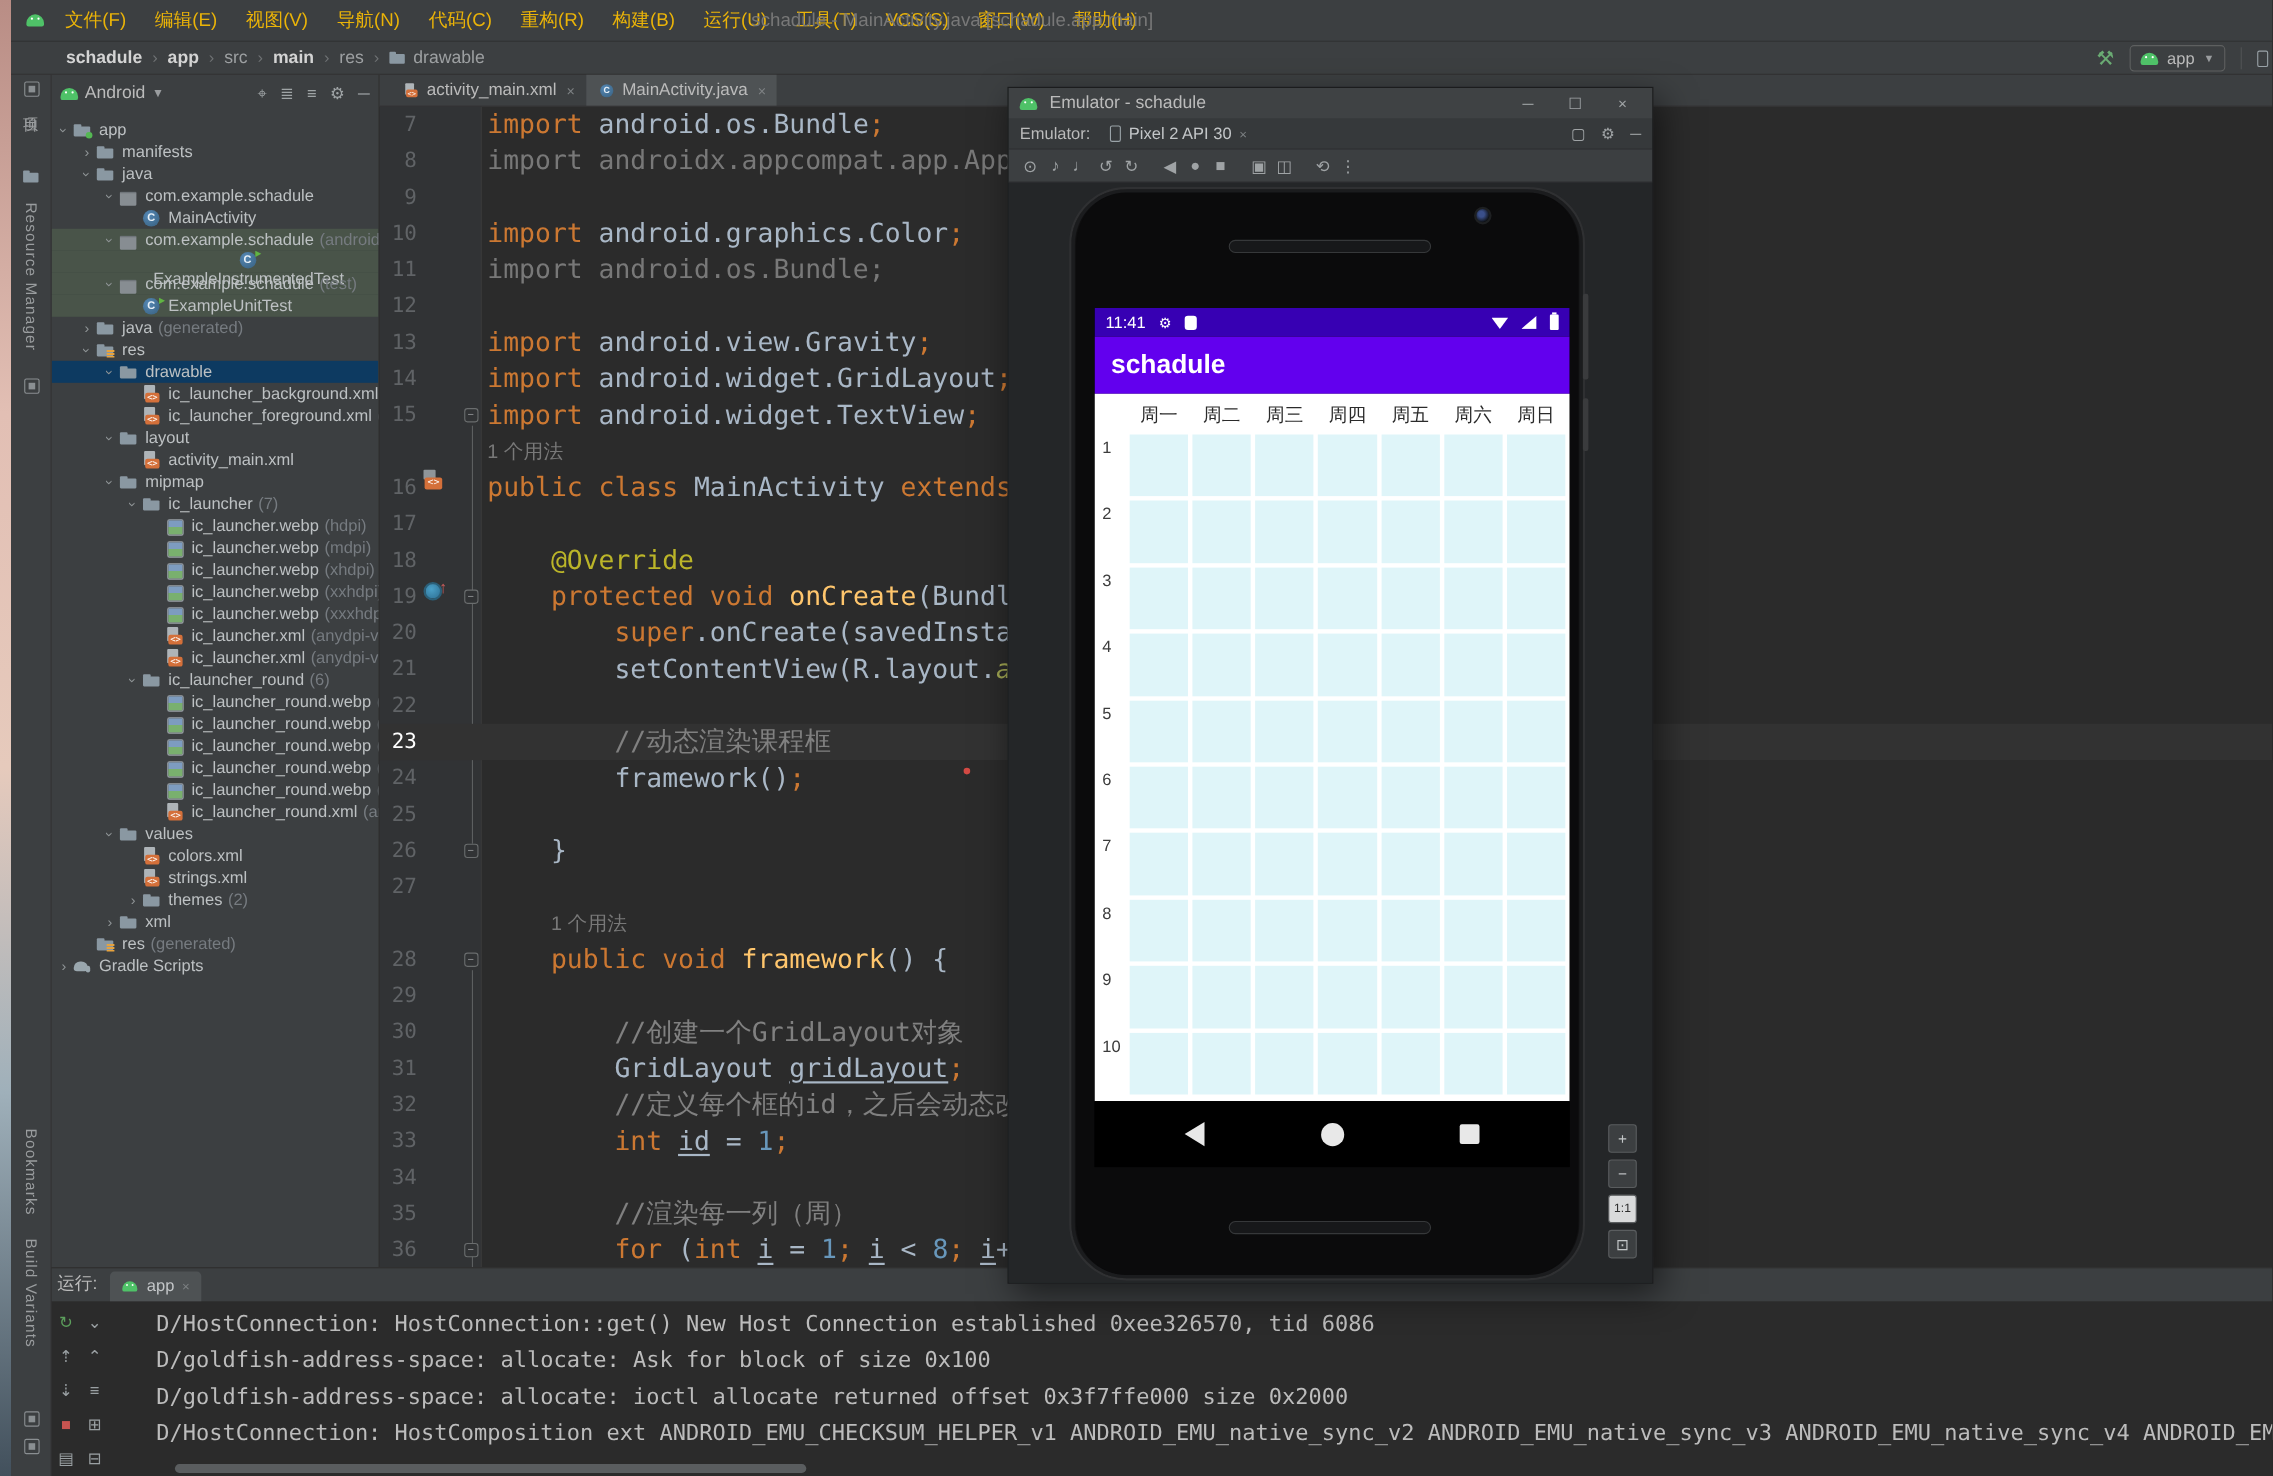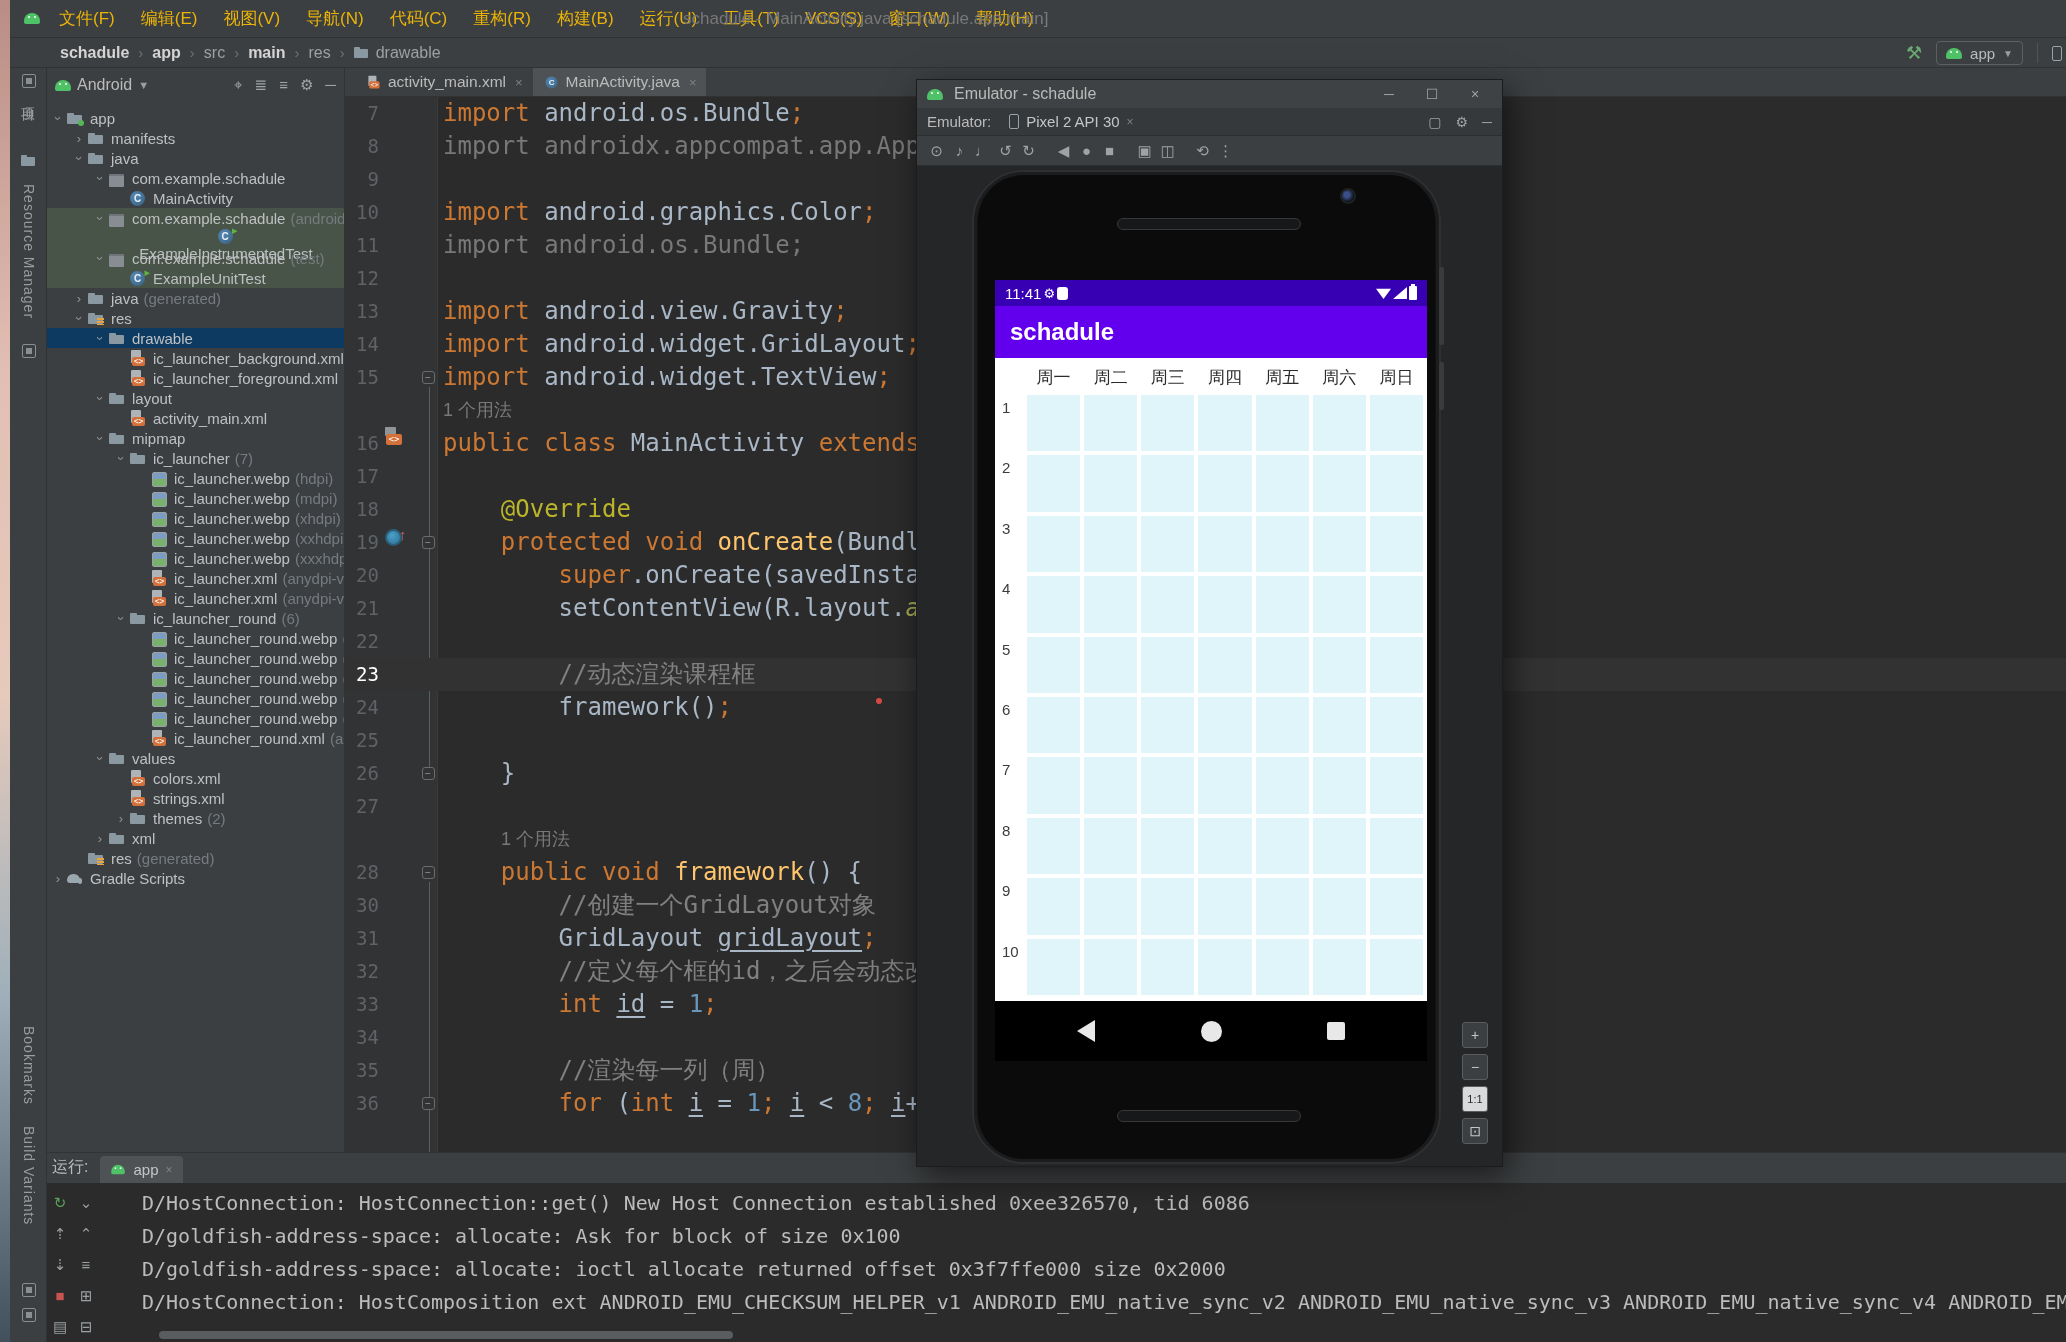--- a/index.html
+++ b/index.html
@@ -146,21 +146,21 @@
   
   #phone { position:absolute; left:55px; top:4px; width:469px; height:994px; background:#0b0b0c;
     border-radius:52px; border:2px solid #2f3032;
     box-shadow:inset 0 0 0 3px #1b1c1e, inset 3px 0 2px rgba(120,120,120,.25), inset -3px 0 2px rgba(120,120,120,.25); }
   #phone .sidebtn { position:absolute; right:-5px; width:5px; background:#3a3b3d; border-radius:2px; }
   #cam { position:absolute; left:366px; top:16px; width:16px; height:16px; border-radius:50%;
     background:radial-gradient(circle at 40% 40%, #3a4f8a 25%, #101318 70%); border:2px solid #1e2022; }
   .spk { position:absolute; left:143px; width:184px; height:12px; border-radius:6px;
     background:#17181a; border:1px solid #36383a; }
   #screen { position:absolute; left:21px; top:108px; width:432px; height:781px; background:#000; overflow:hidden; }
-  #statusbar { height:26px; display:flex; align-items:center; padding:0 10px; gap:2px; color:#fff; }
+  #statusbar { height:26px; display:flex; align-items:center; padding:0 10px; gap:12px; color:#fff; }
   #statusbar .time { font-size:15px; }
   #statusbar .gear { font-size:13px; }
   .sb-sq { width:11px; height:13px; background:#fff; border-radius:3px; }
   #statusbar .spacer { flex:1; }
   .wifi { width:15px; height:12px; background:#fff; clip-path:polygon(0 15%, 100% 15%, 50% 100%); }
   .signal { width:14px; height:12px; background:#fff; clip-path:polygon(100% 0, 100% 100%, 0 100%); }
   .batt { width:8px; height:14px; background:#fff; border-radius:1px; position:relative; }
   .batt::before { content:''; position:absolute; left:2px; top:-2px; width:4px; height:2px; background:#fff; }
   #appbar { height:52px; display:flex; align-items:center; padding:0 15px; }
   #appbar .t { color:#fff; font-size:24px; font-weight:bold; }
@@ -669,20 +669,26 @@
           <div class="crow">
             <span class="inlay" style="left: 156px;">1 个用法</span>
           </div>
           <div class="crow">
             <span class="ln">28</span>
             <span class="gslot"></span>
             <span class="fslot">
               <span class="fm">−</span>
             </span>
             <pre><span class="s-p">    </span><span class="s-k">public void </span><span class="s-f">framework</span><span class="s-p">() {</span></pre>
+          </div>
+          <div class="crow">
+            <span class="ln">29</span>
+            <span class="gslot"></span>
+            <span class="fslot"></span>
+            <pre></pre>
           </div>
           <div class="crow">
             <span class="ln">30</span>
             <span class="gslot"></span>
             <span class="fslot"></span>
             <pre><span class="s-p">        </span><span class="s-c">//创建一个GridLayout对象</span></pre>
           </div>
           <div class="crow">
             <span class="ln">31</span>
             <span class="gslot"></span>

